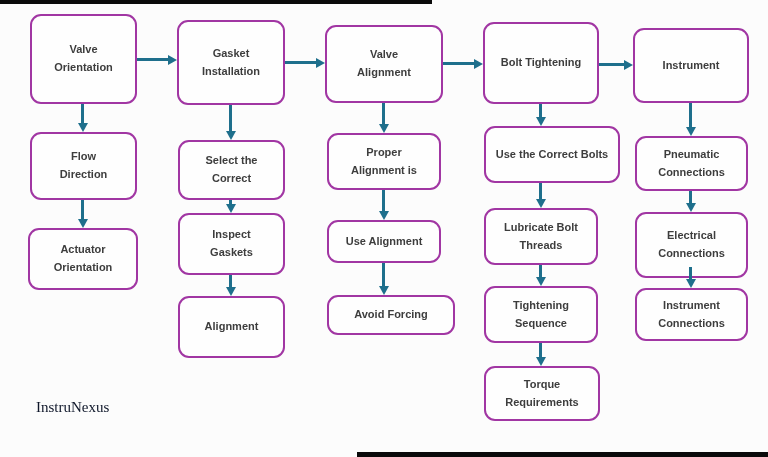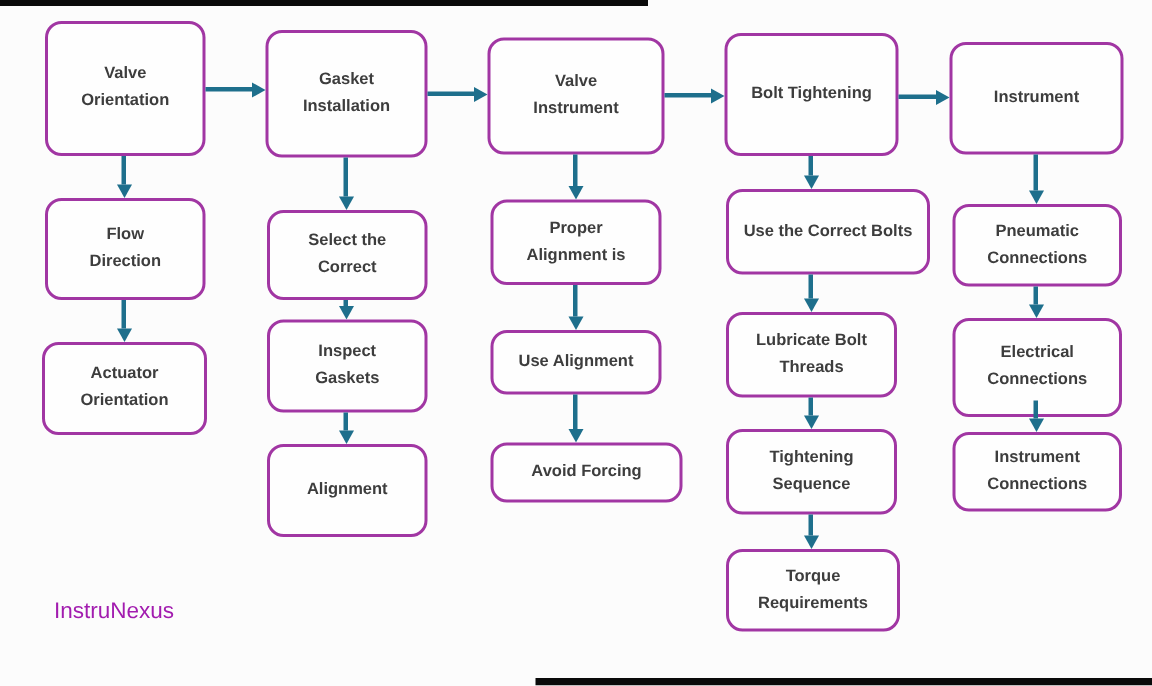--- a/index.html
+++ b/index.html
@@ -35,21 +35,21 @@
   }
   .arrow-h { position:absolute; height:3px; background:var(--arrow, #1e6f8c); }
   .arrow-h::after {
     content:""; position:absolute; left:100%; top:-3.5px;
     border:5px solid transparent; border-right:0;
     border-left:9px solid var(--arrow, #1e6f8c);
   }
 
   #brand {
     position:absolute; left:36px; top:399px;
-    font-size:15px; font-weight:500; color:#a21caf;
+    font-size:15px; font-weight:500; color:#0f172a;font-family:Liberation Serif, serif;
   }
 </style>
 </head>
 <body>
 
 <div class="edge-bar" id="top-bar"></div>
 <div class="edge-bar" id="bottom-bar"></div>
 
 <div class="node" style="left:30px;top:14px;width:107px;height:90px">
   <span>Valve Orientation</span>
@@ -73,21 +73,21 @@
   <span>Inspect Gaskets</span>
 </div>
 <div class="node" style="left:178px;top:296px;width:107px;height:62px">
   <span>Alignment</span>
 </div>
 <div class="arrow-v" style="left:229px;top:105px;height:26px"></div>
 <div class="arrow-v" style="left:229px;top:200px;height:4px"></div>
 <div class="arrow-v" style="left:229px;top:275px;height:12px"></div>
 
 <div class="node narrow" style="left:325px;top:25px;width:118px;height:78px">
-  <span>Valve Instrument</span>
+  <span>Valve Alignment</span>
 </div>
 <div class="node narrow" style="left:327px;top:133px;width:114px;height:57px">
   <span>Proper Alignment is</span>
 </div>
 <div class="node" style="left:327px;top:220px;width:114px;height:43px">
   <span>Use Alignment</span>
 </div>
 <div class="node" style="left:327px;top:295px;width:128px;height:40px">
   <span>Avoid Forcing</span>
 </div>

